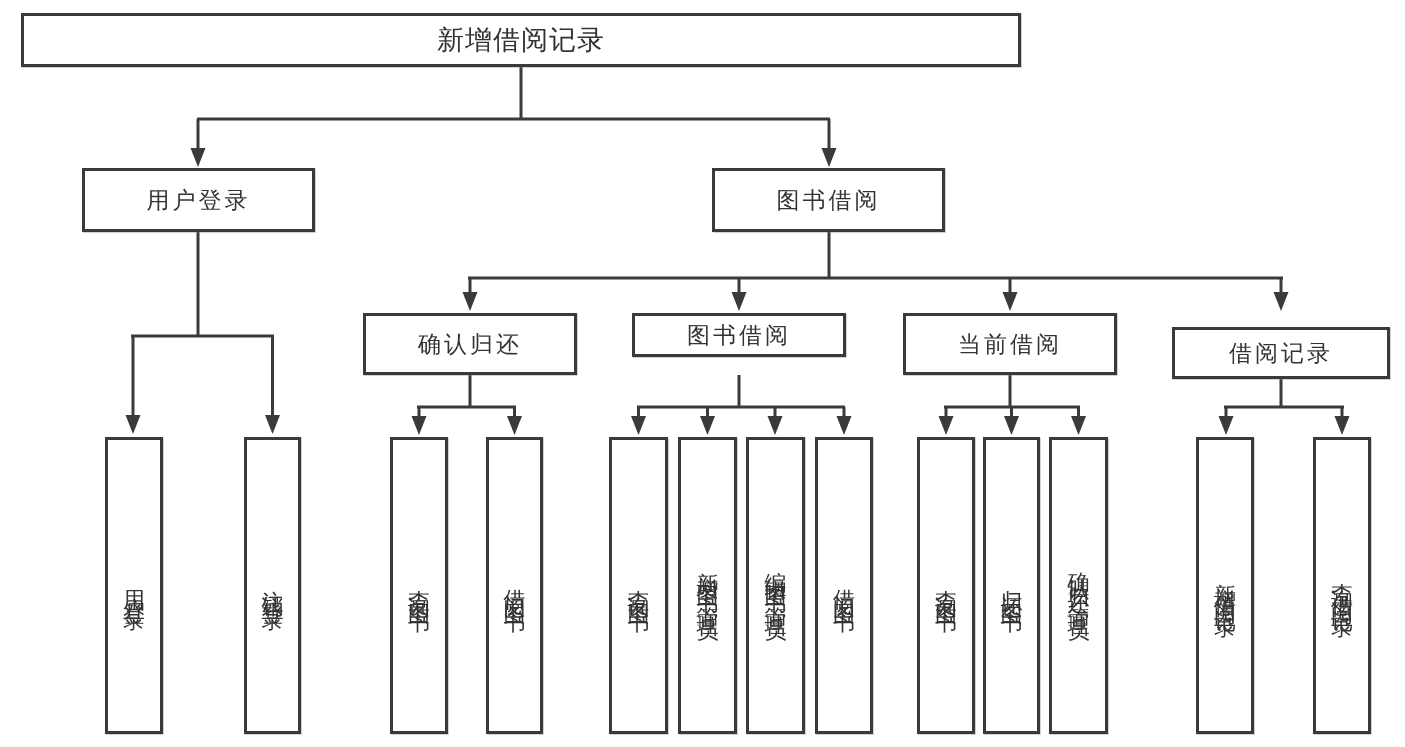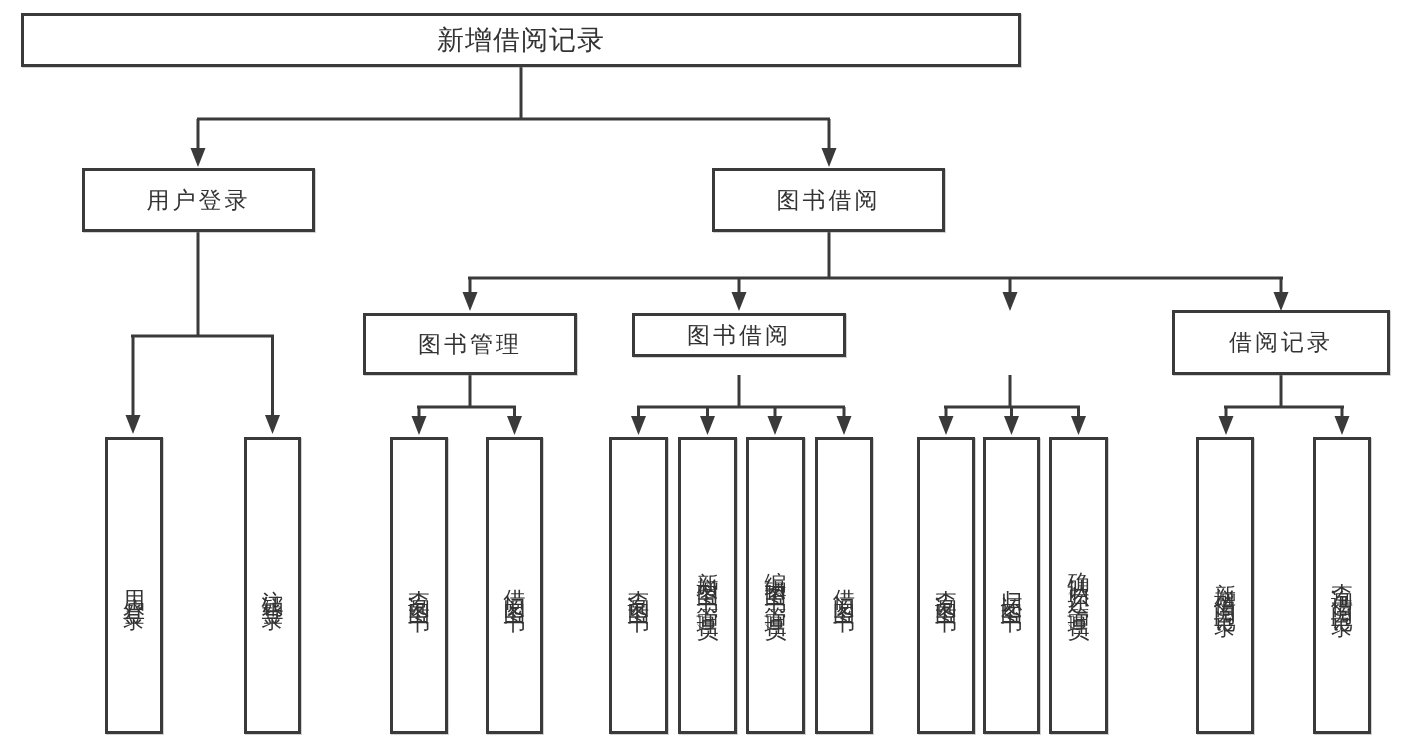--- a/index.html
+++ b/index.html
@@ -99,26 +99,29 @@
   </div>
 
   <div class="node" style="left:82px;top:168px;width:233px;height:64px;">
     <span class="hlabel">用户登录</span>
   </div>
   <div class="node" style="left:712px;top:168px;width:233px;height:64px;">
     <span class="hlabel">图书借阅</span>
   </div>
 
   <div class="node" style="left:363px;top:313px;width:214px;height:62px;">
-    <span class="hlabel">图书管理</span>
+    <span class="hlabel">确认归还</span>
   </div>
   <div class="node" style="left:632px;top:313px;width:214px;height:44px;">
     <span class="hlabel">图书借阅</span>
   </div>
-  <div class="node" style="left:1172px;top:310px;width:218px;height:65px;font-family:Liberation Serif, serif;">
+  <div class="node" style="left:903px;top:313px;width:214px;height:62px;">
+    <span class="hlabel">当前借阅</span>
+  </div>
+  <div class="node" style="left:1172px;top:327px;width:218px;height:52px;font-family:Liberation Serif, serif;">
     <span class="hlabel">借阅记录</span>
   </div>
 
   <div class="node leaf" style="left:105px;top:437px;width:58px;height:297px;">
     <span class="vlabel">用户登录</span>
   </div>
   <div class="node leaf" style="left:244px;top:437px;width:57px;height:297px;">
     <span class="vlabel">注销登录</span>
   </div>
 

